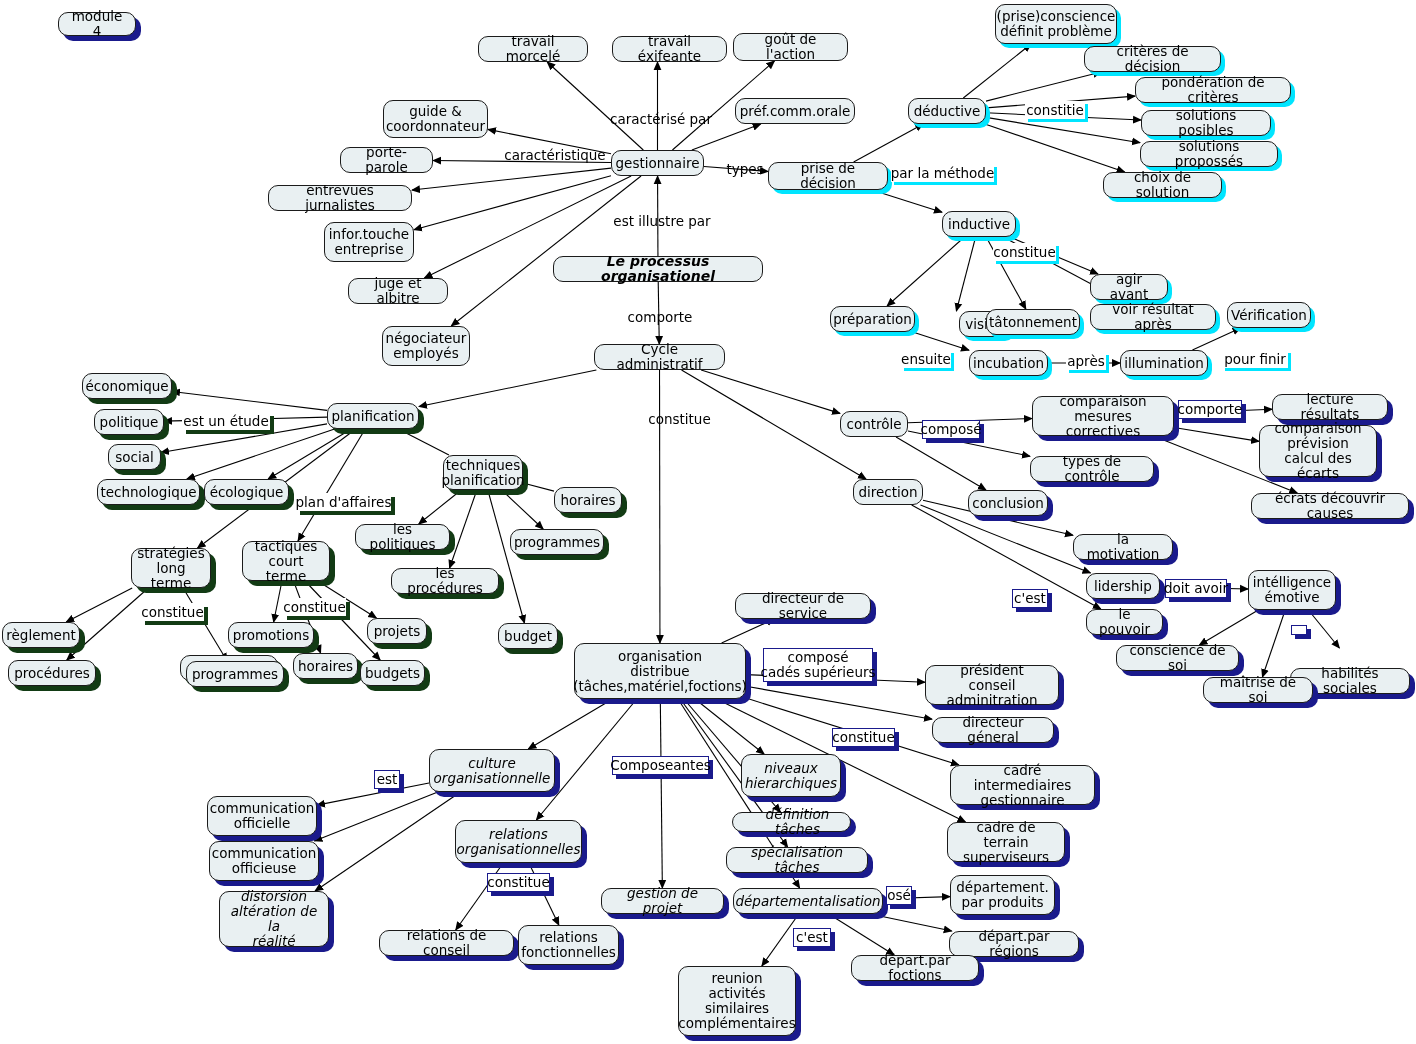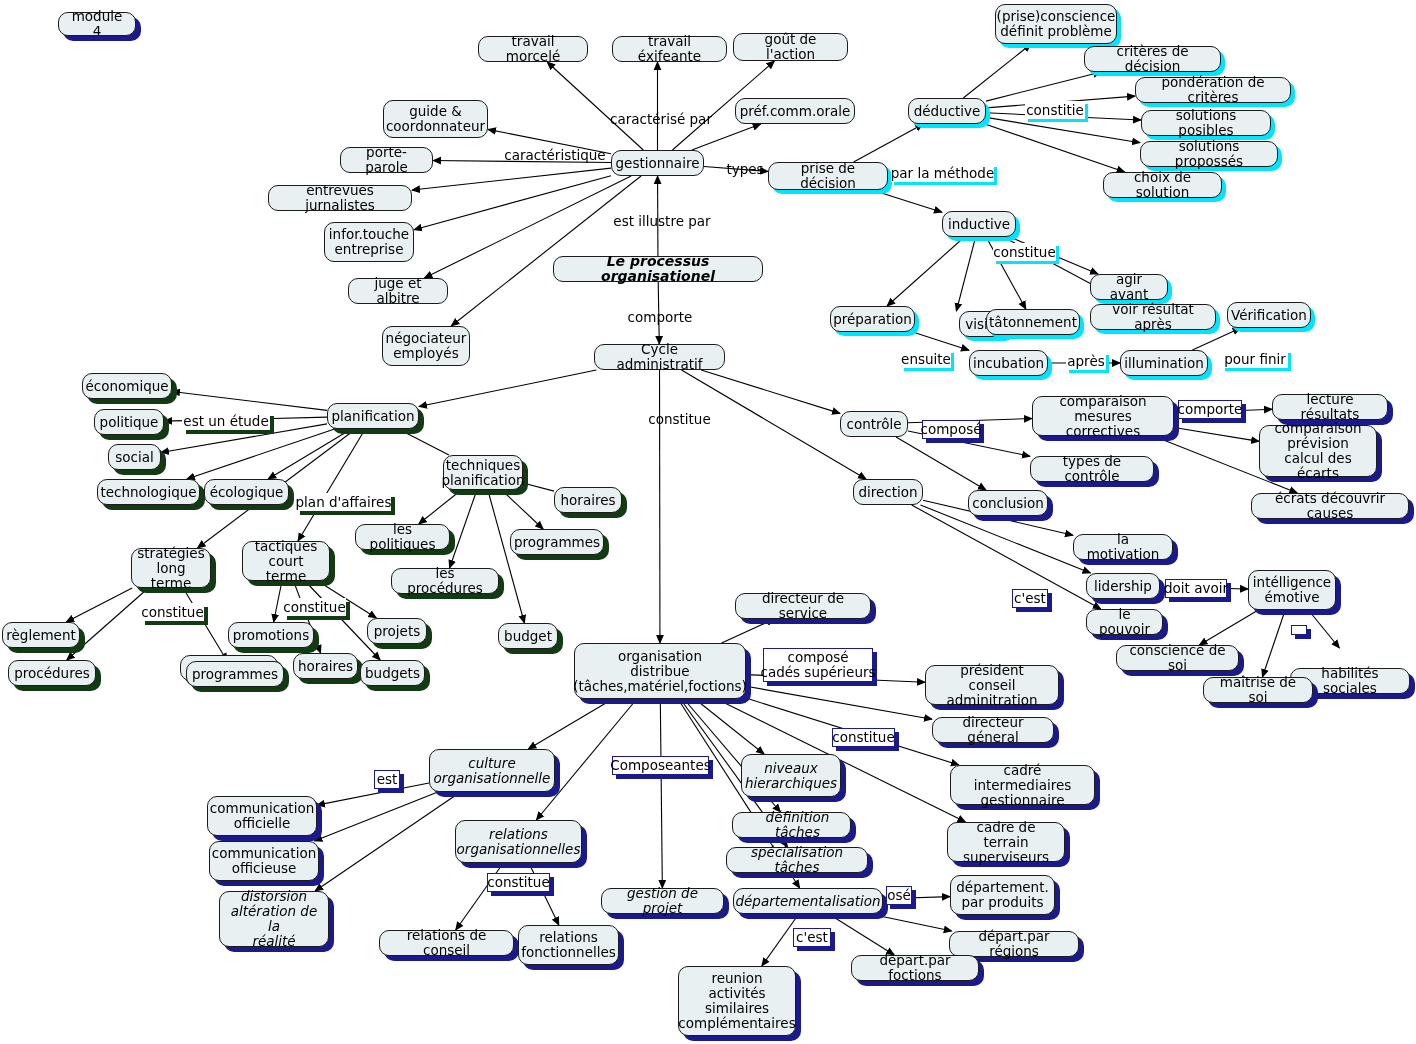--- a/index.html
+++ b/index.html
@@ -249,21 +249,21 @@
       <div class="node sh-navy ital" style="left: 219px; top: 891px; width: 110px; height: 56px;">distorsion
 altération de la
 réalité</div>
       <div class="node sh-navy ital" style="left: 455px; top: 820px; width: 127px; height: 43px;">relations
 organisationnelles</div>
       <div class="node sh-navy" style="left: 379px; top: 930px; width: 135px; height: 26px;">relations de conseil</div>
       <div class="node sh-navy" style="left: 518px; top: 925px; width: 101px; height: 40px;">relations
 fonctionnelles</div>
       <div class="node sh-navy ital" style="left: 741px; top: 754px; width: 100px; height: 43px;">niveaux
 hierarchiques</div>
-      <div class="node sh-navy ital" style="left: 732px; top: 812px; width: 119px; height: 26px; padding-left: 19px;">définition tâches</div>
+      <div class="node sh-navy ital" style="left: 732px; top: 812px; width: 119px; height: 20px; padding-left: 19px;">définition tâches</div>
       <div class="node sh-navy ital" style="left: 726px; top: 847px; width: 142px; height: 26px;">spécialisation tâches</div>
       <div class="node sh-navy ital" style="left: 601px; top: 888px; width: 123px; height: 26px;">gestion de projet</div>
       <div class="node sh-navy ital" style="left: 733px; top: 888px; width: 150px; height: 26px;">départementalisation</div>
       <div class="node sh-navy" style="left: 950px; top: 875px; width: 105px; height: 40px;">département.
 par produits</div>
       <div class="node sh-navy" style="left: 949px; top: 931px; width: 130px; height: 26px;">départ.par régions</div>
       <div class="node sh-navy" style="left: 851px; top: 955px; width: 128px; height: 26px;">départ.par foctions</div>
       <div class="node sh-navy" style="left: 678px; top: 966px; width: 118px; height: 70px;">reunion
 activités
 similaires

